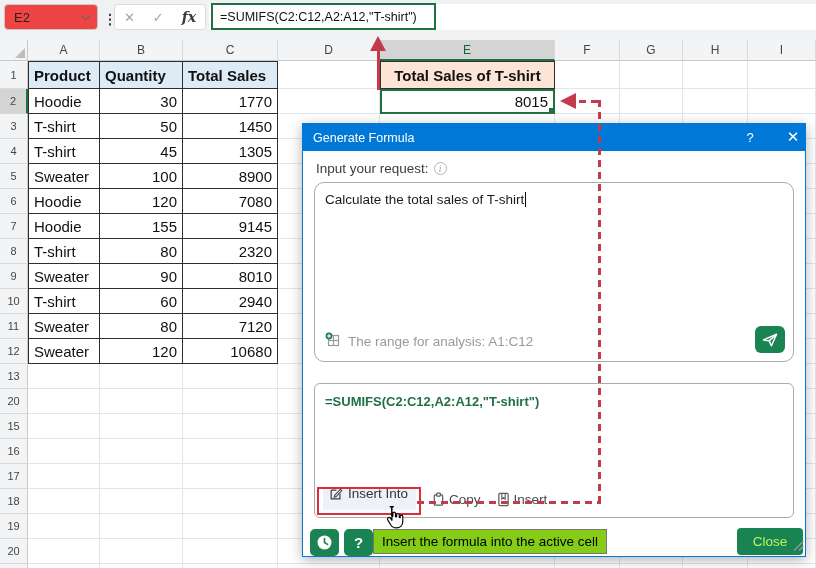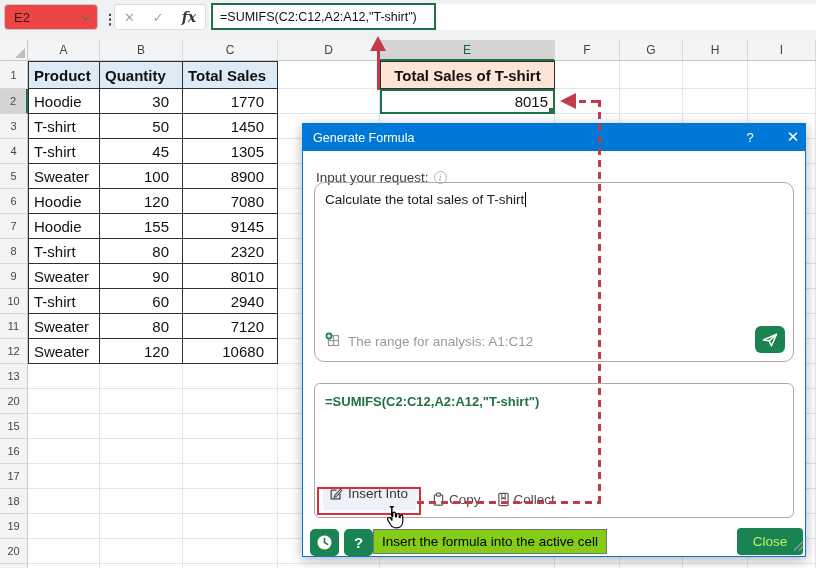--- a/index.html
+++ b/index.html
@@ -42,21 +42,21 @@
   .rhead{background:#F3F4F5; border-right:1px solid #C9C9C9; border-bottom:1px solid #D9D9D9;
          font-size:11px; color:#454545; display:flex; align-items:center; justify-content:center;}
   .rhead.sel{background:#D4D4D4; border-right:2px solid var(--sel-green);}
   .cell{background:#fff; border-right:1px solid #E4E5E7; border-bottom:1px solid #E4E5E7;
         font-size:15px; color:#111; display:flex; align-items:center; overflow:hidden; white-space:nowrap;}
   .tcell{border-right-color:#2f2f2f; border-bottom-color:#2f2f2f;}
   .ttop{border-top:1px solid #2f2f2f;}
   .tleftedge{border-left:1px solid #2f2f2f;}
   .thead{background:var(--hdr-blue); font-weight:bold; padding-left:5px;}
   .tprod{padding-left:5px;}
-  .tnum{justify-content:flex-end; padding-right:13px;}
+  .tnum{justify-content:flex-end; padding-right:5px;}
   .e1{background:var(--peach); font-weight:bold; justify-content:center;
       border:1px solid #2f2f2f; font-size:15px;}
   .e2{border:2px solid var(--sel-green); justify-content:flex-end; padding-right:5px; position:relative;}
   .e2::after{content:""; position:absolute; right:-2px; bottom:-2px; width:5px; height:5px;
              background:var(--sel-green); border:1px solid #fff;}
 
   
   .arrow-up-line{position:absolute; left:377px; top:50px; width:3px; height:40px; background:var(--red); z-index:6;}
   .arrow-up-head{position:absolute; left:370px; top:36px; width:0; height:0;
                  border-left:8px solid transparent; border-right:8px solid transparent;
@@ -74,21 +74,21 @@
   
   .dialog{position:absolute; left:302px; top:123px; width:504px; height:434px; background:#fff;
           border:1px solid var(--blue); box-shadow:0 3px 12px rgba(0,0,0,.3); z-index:10;}
   .dtitle{height:27px; background:var(--blue); color:#fff; display:flex; align-items:center;
           padding-left:10px; font-size:12.5px; position:relative;}
   .dtitle .q{position:absolute; left:436px; top:0; width:22px; height:27px; line-height:27px;
              text-align:center; font-size:13px; cursor:default;}
   .dtitle .x{position:absolute; left:478px; top:0; width:24px; height:27px; line-height:26px;
              text-align:center; font-size:15px;}
   .dlabel{position:absolute; left:13px; top:37px; font-size:13.5px; color:#3c3c3c;
-          display:flex; align-items:center; gap:5px;margin-top:9px;}
+          display:flex; align-items:center; gap:5px;}
   .info-icon{display:inline-block; width:13px; height:13px; border:1px solid #B4B4B4; border-radius:50%;
              color:#ABABAB; font-size:9px; line-height:12px; text-align:center; font-style:italic;
              font-family:"DejaVu Serif",serif;}
   .inputbox{position:absolute; left:11px; top:58px; width:480px; height:180px;
             border:1px solid #ABABAB; border-radius:10px;}
   .inputtext{position:absolute; left:10px; top:9px; font-size:13.5px; color:#1b1b1b;}
   .caret{display:inline-block; width:1px; height:15px; background:#000; vertical-align:-3px; margin-left:1px;}
   .rangenote{position:absolute; left:10px; bottom:11px; display:flex; align-items:center; gap:8px;
              color:#9A9A9A; font-size:13.5px;}
   .sendbtn{position:absolute; right:8px; bottom:8px; width:30px; height:27px; background:var(--green);
@@ -419,21 +419,21 @@
             <rect x="2.5" y="3" width="9" height="11" rx="1" fill="none" stroke="#5a5a5a" stroke-width="1.3"></rect>
             <rect x="5" y="1.2" width="4" height="3.2" rx="0.8" fill="#fff" stroke="#5a5a5a" stroke-width="1.3"></rect>
           </svg>
           <span>Copy</span>
         </div>
         <div class="actlink">
           <svg width="13" height="15" viewBox="0 0 14 16">
             <rect x="2" y="1.5" width="10" height="13" rx="1" fill="none" stroke="#5a5a5a" stroke-width="1.3"></rect>
             <path d="M5.2 1.5 v6 l1.8-1.4 1.8 1.4 v-6" fill="none" stroke="#5a5a5a" stroke-width="1.2"></path>
           </svg>
-          <span>Collect</span>
+          <span>Insert</span>
         </div>
       </div>
       <div class="hl-red"></div>
     </div>
 
     <div class="histbtn">
       <svg width="17" height="17" viewBox="0 0 18 18">
         <circle cx="9" cy="9" r="7.4" fill="#fff"></circle>
         <path d="M9 4.8 V9 L12.2 11" fill="none" stroke="#1A8352" stroke-width="1.8" stroke-linecap="round"></path>
       </svg>

